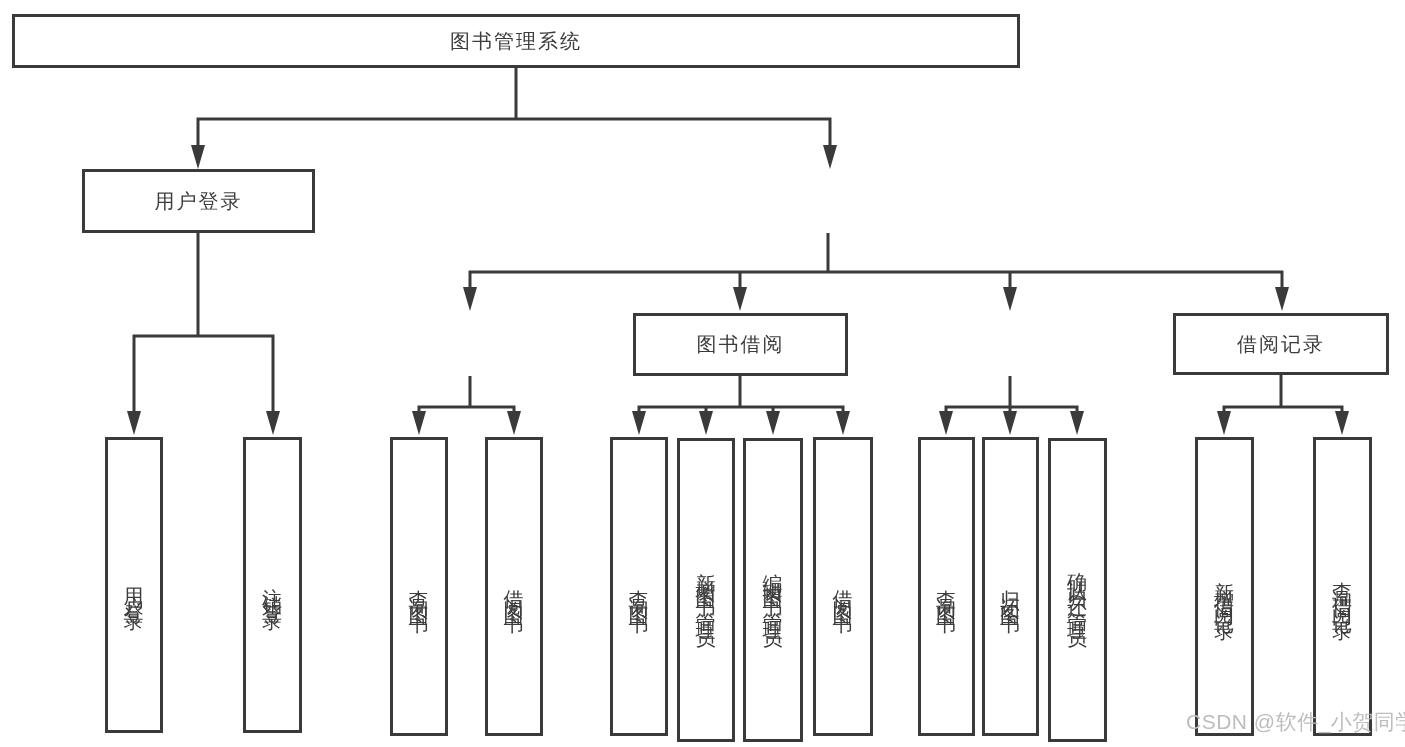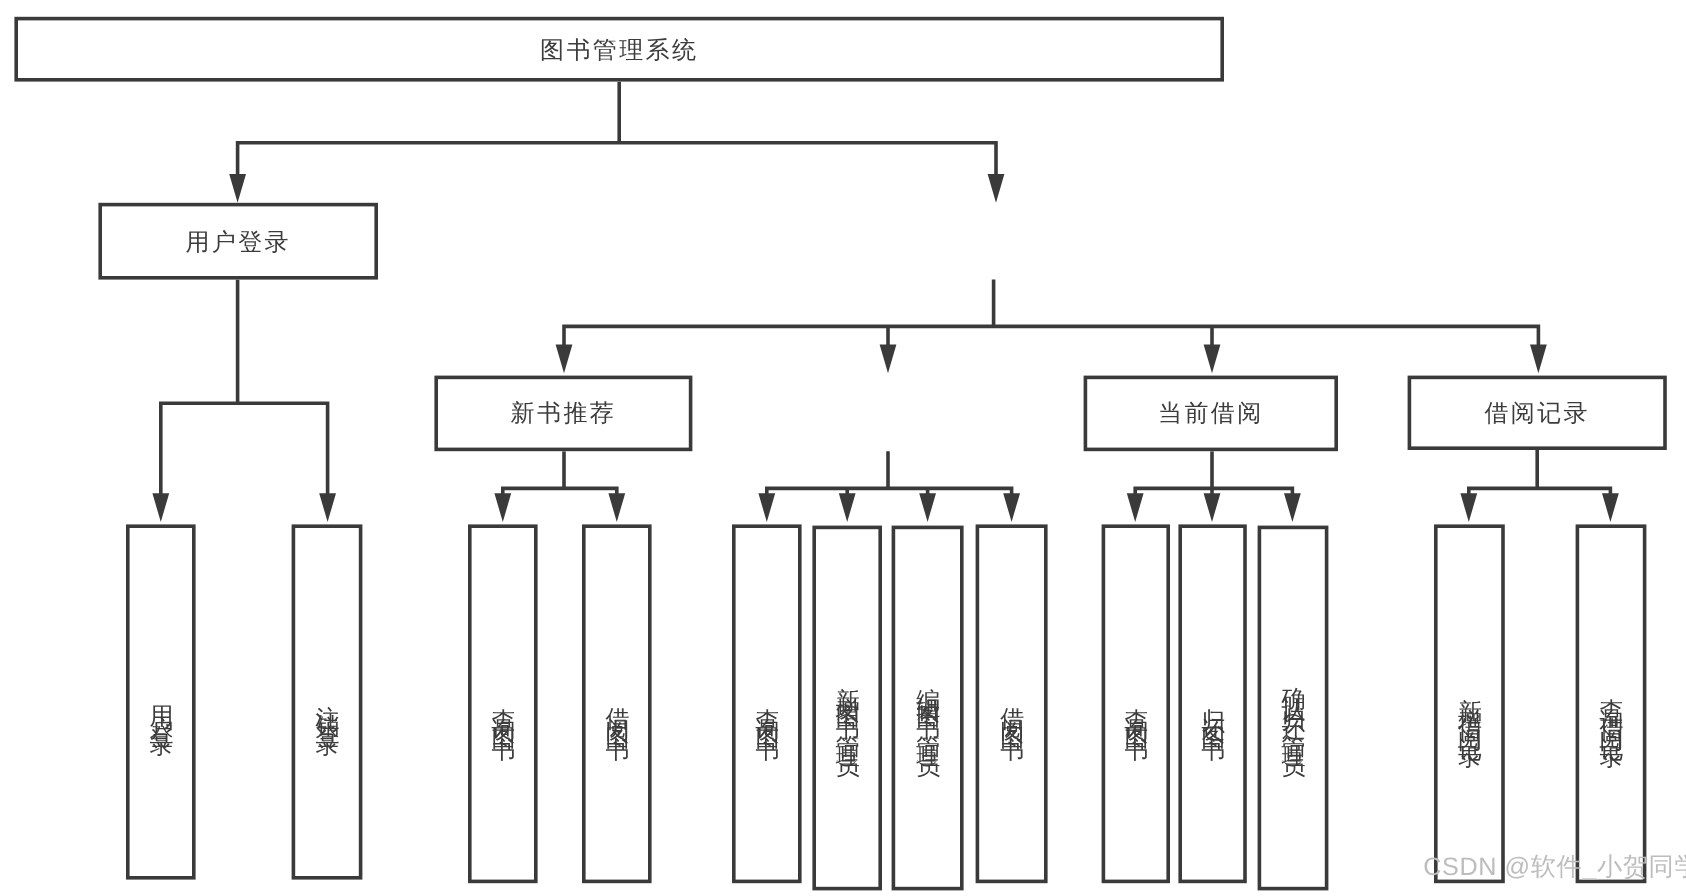--- a/index.html
+++ b/index.html
@@ -90,22 +90,21 @@
       <polygon points="1070,411 1084,411 1077,435"></polygon>
       <polygon points="1217,411 1231,411 1224,435"></polygon>
       <polygon points="1335,411 1349,411 1342,435"></polygon>
     </g>
   </svg>
 
   <div class="node" style="left:12px; top:14px; width:1008px; height:54px;">图书管理系统</div>
 
   <div class="node" style="left:82px; top:169px; width:233px; height:64px;">用户登录</div>
 
-  <div class="node" style="left:362px; top:313px; width:215px; height:63px;">新书推荐</div>
-  <div class="node" style="left:903px; top:313px; width:212px; height:63px;">当前借阅</div>
+  <div class="node" style="left:633px; top:313px; width:215px; height:63px;">图书借阅</div>
   <div class="node" style="left:1173px; top:313px; width:216px; height:62px;">借阅记录</div>
 
   <div class="node leaf" style="left:105px; top:437px; width:58px; height:296px;">用户登录</div>
   <div class="node leaf" style="left:243px; top:437px; width:59px; height:296px;">注销登录</div>
 
   <div class="node leaf" style="left:390px; top:437px; width:58px; height:299px;">查询图书</div>
   <div class="node leaf" style="left:485px; top:437px; width:58px; height:299px;">借阅图书</div>
 
   <div class="node leaf" style="left:610px; top:437px; width:58px; height:299px;">查询图书</div>
   <div class="node leaf" style="left:677px; top:438px; width:58px; height:304px;">新增图书（管理员）</div>

